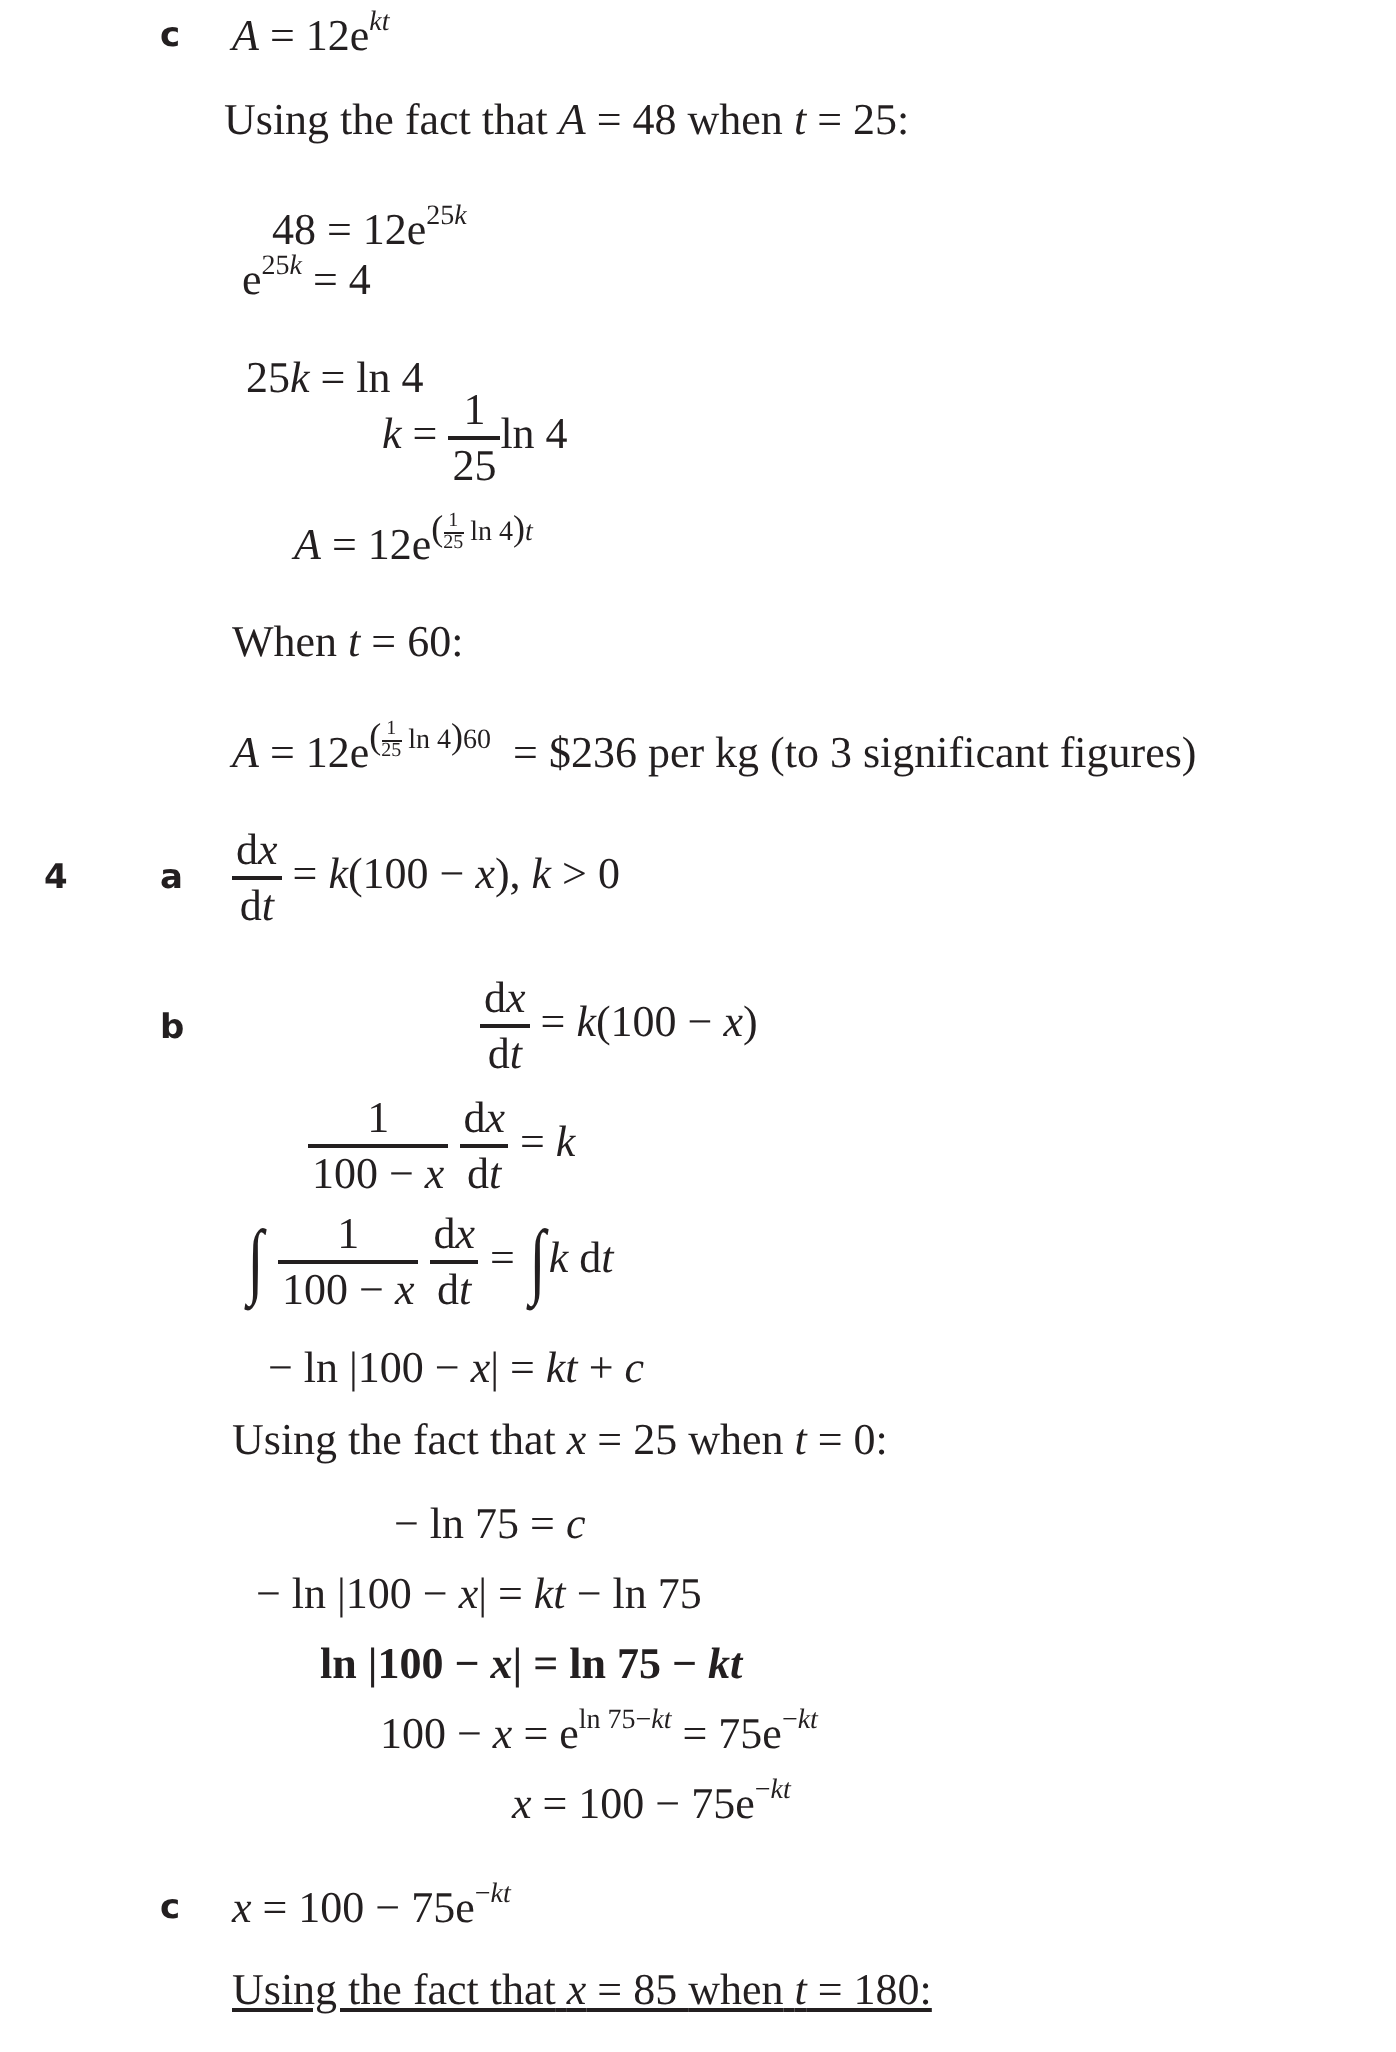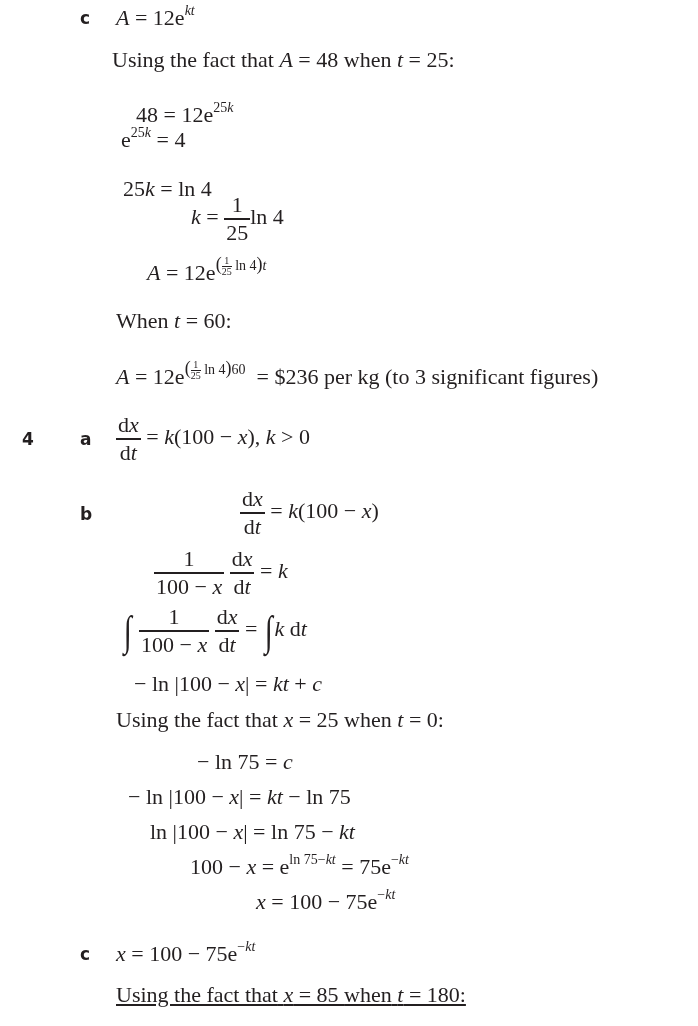--- a/index.html
+++ b/index.html
@@ -77,21 +77,21 @@
   <div class="abs math" style="left:134px; top:673px;text-align:right;">
     − ln |100 − <i>x</i>| = <i>kt</i> + <i>c</i>
   </div>
 
   <div class="abs txt" style="left:116px; top:709px;">
     <span>Using the fact that</span> <i>x</i> = 25 <span>when</span> <i>t</i> = 0:
   </div>
 
   <div class="abs math" style="left:197px; top:751px;font-family:Liberation Serif, serif;">− ln 75 = <i>c</i></div>
   <div class="abs math" style="left:128px; top:786px;">− ln |100 − <i>x</i>| = <i>kt</i> − ln 75</div>
-  <div class="abs math" style="left:150px; top:821px;">ln |100 − <i>x</i>| = ln 75 − <i>kt</i></div>
+  <div class="abs math" style="left:160px; top:821px;font-weight:bold;">ln |100 − <i>x</i>| = ln 75 − <i>kt</i></div>
   <div class="abs math" style="left:190px; top:856px;">
     100 − <i>x</i> = e<sup>ln 75−<i>kt</i></sup> = 75e<sup>−<i>kt</i></sup>
   </div>
   <div class="abs math" style="left:256px; top:891px;">
     <i>x</i> = 100 − 75e<sup>−<i>kt</i></sup>
   </div>
 
   <span class="abs lbl" style="left:80px; top:946px;">c</span>
   <div class="abs math" style="left:116px; top:943px;">
     <i>x</i> = 100 − 75e<sup>−<i>kt</i></sup>

